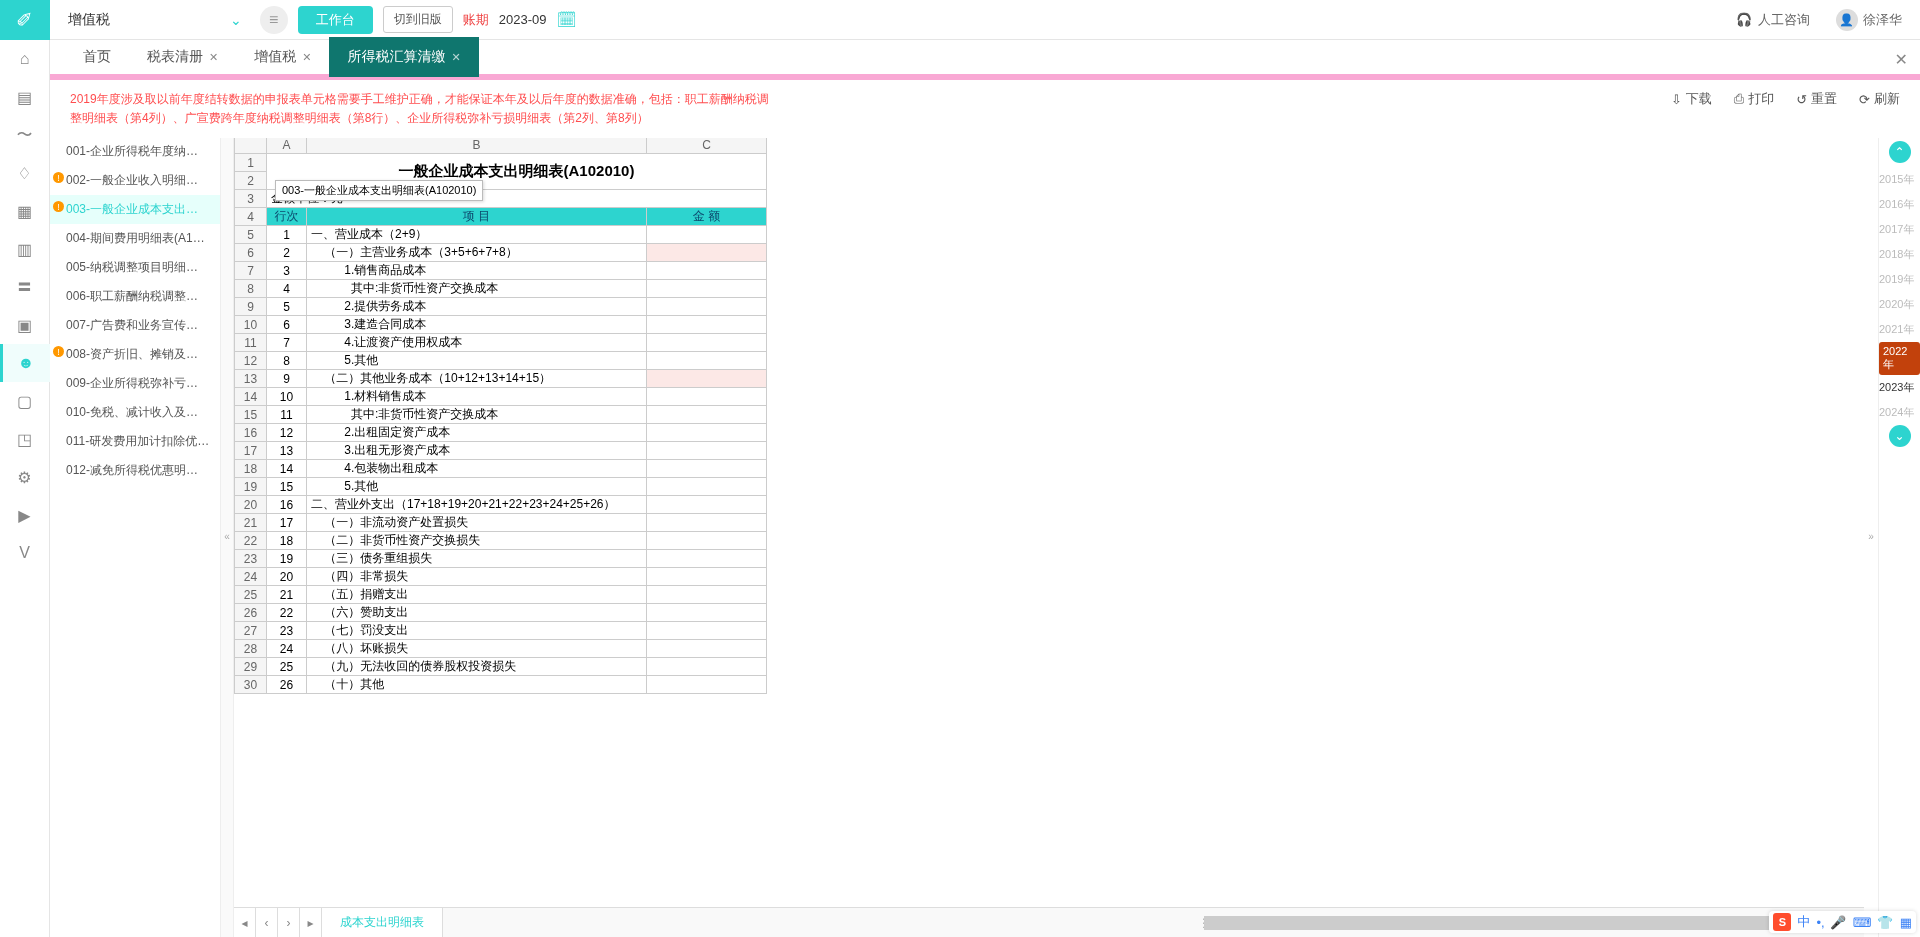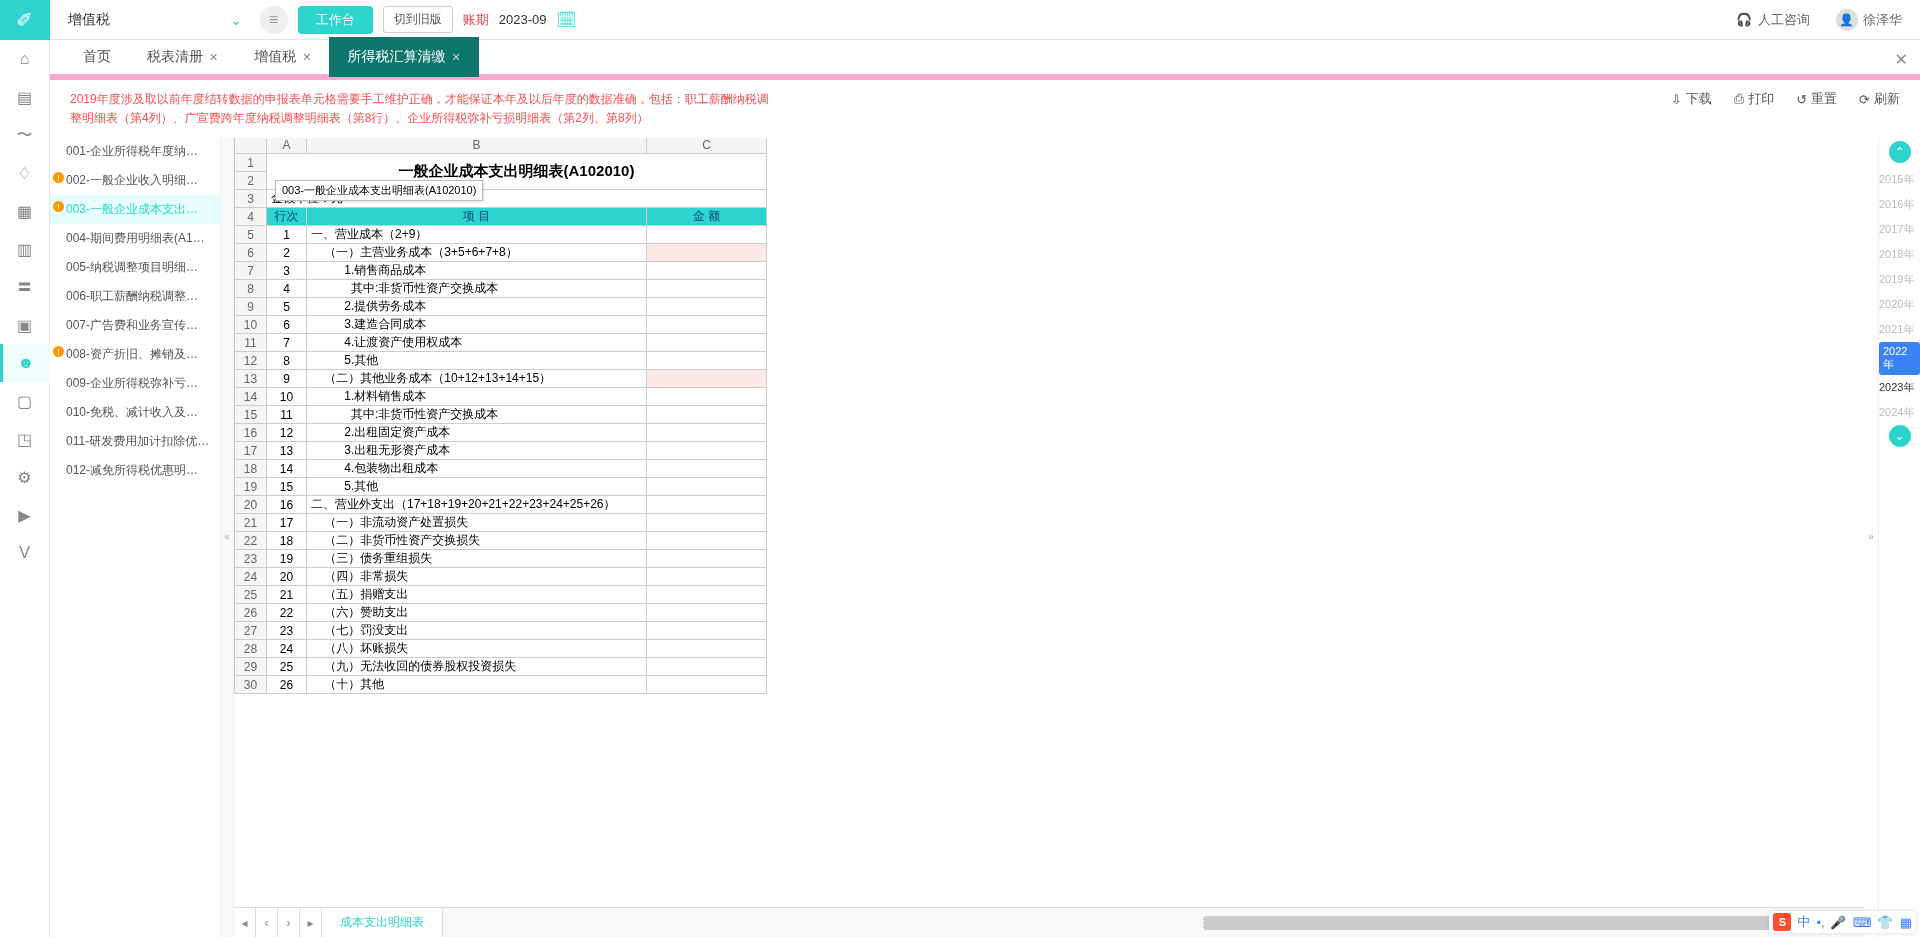--- a/index.html
+++ b/index.html
@@ -75,21 +75,21 @@
 .sheet-tabs .hscroll { flex: 1; display: flex; align-items: center; justify-content: flex-end; padding-right: 20px; }
 .sheet-tabs .hscroll .track { width: 640px; height: 14px; background: #eee; position: relative; }
 .sheet-tabs .hscroll .thumb { position: absolute; left: 0; top: 0; width: 640px; height: 14px; background: #ccc; }
 .sheet-tabs .split { width: 6px; color: #999; text-align:center; }
 
 
 .year-rail { width: 42px; background: #fff; border-left: 1px solid #eee; display: flex; flex-direction: column; align-items: center; padding-top: 6px; gap: 0; }
 .year-rail .yr-btn { width: 22px; height: 22px; border-radius: 50%; background: #2dd4cf; color: #fff; display: flex; align-items: center; justify-content: center; font-size: 12px; cursor: pointer; margin-bottom: 4px; }
 .year-rail .year { font-size: 11px; color: #bbb; padding: 5px 0; cursor: pointer; }
 .year-rail .year.cur { color: #333; }
-.year-rail .year.active { background: #3b82f6; color: #fff; border-radius: 3px; padding: 3px 4px; }
+.year-rail .year.active { background: #c2410c; color: #fff; border-radius: 3px; padding: 3px 4px; }
 
 
 .ime-bar { position: fixed; right: 4px; bottom: 4px; display: flex; gap: 6px; align-items: center; background: #fff; padding: 2px 4px; border-radius: 4px; box-shadow: 0 0 4px rgba(0,0,0,.15); font-size: 13px; }
 .ime-bar .ime-logo { width: 18px; height: 18px; background: #ff4d2d; border-radius: 3px; color: #fff; display:flex;align-items:center;justify-content:center;font-size:11px;font-weight:bold; }
 .ime-bar span { color: #3b82f6; cursor: pointer; }
 </style>
 </head>
 <body>
 
 <div class="app">

